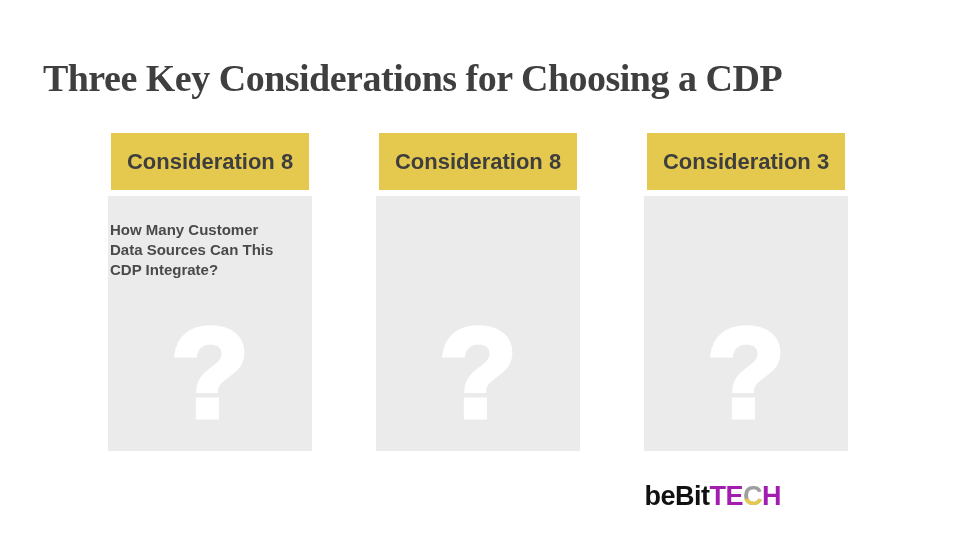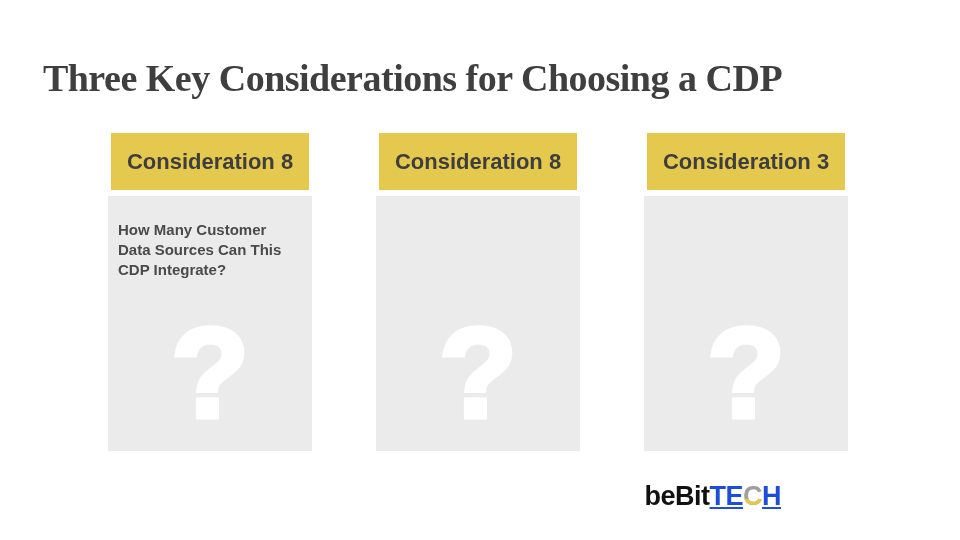--- a/index.html
+++ b/index.html
@@ -22,40 +22,40 @@
   .column { width:204px; display:flex; flex-direction:column; }
   .col-header {
     height:57px; margin:0 3px;
     background:#E5C94E;
     display:flex; align-items:center; justify-content:center;
     font-size:22px; font-weight:700; color:#3E3E3E;
   }
   .col-body {
     position:relative; margin-top:6px; height:255px;
     background:#EBEBEB;
-    padding:24px 4px 0 10px;
+    padding:24px 4px 0 2px;
   }
   .question {
     font-size:15px; line-height:20px; font-weight:700;
     color:#4A4A4A; white-space:pre-line;
   }
   .qmark {
     position:absolute; bottom:14px; left:0; width:100%;
     text-align:center;
     font-size:128px; line-height:1; font-weight:700;
     color:#FFFFFF; -webkit-text-stroke:5px #FFFFFF;
   }
 
   .logo {
     position:absolute; top:483px; right:44px;
     font-size:27px; font-weight:700; line-height:1;
     letter-spacing:-0.5px; white-space:nowrap;
   }
   .logo-bebit { color:#111111;margin-top:24px; }
-  .logo-gray  { color:#1d4ed8;text-decoration:underline; }
+  .logo-gray  { color:#a21caf; }
   .logo-c { position:relative; display:inline-block; color:#9E9E9E; }
   .logo-c-accent {
     position:absolute; left:0; top:0; color:#E5C94E;
     clip-path: inset(58% 0 0 0);
   }
 </style>
 </head>
 <body>
 
 <div class="slide">

